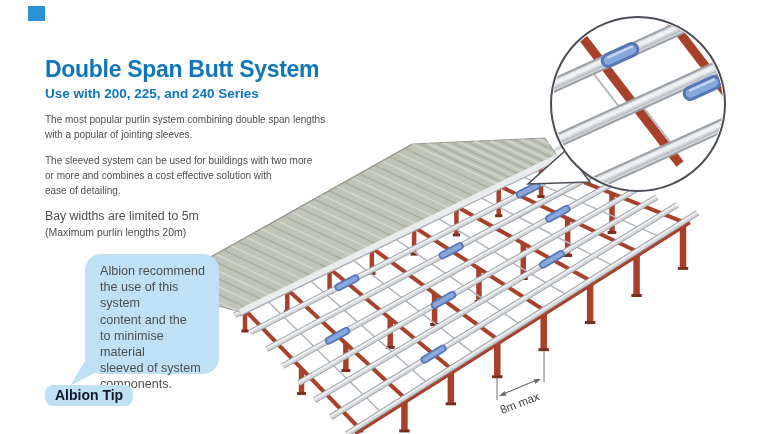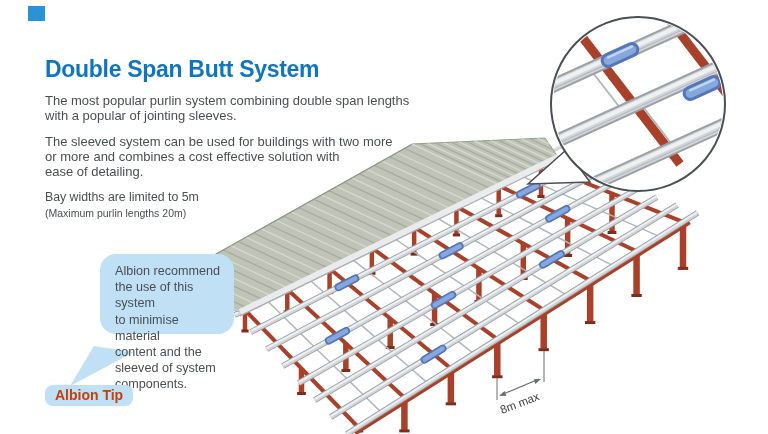--- a/index.html
+++ b/index.html
@@ -3,24 +3,24 @@
 <meta charset="utf-8">
 <style>
   html,body{margin:0;padding:0;background:#fff;}
   .page{position:relative;width:768px;height:434px;background:#fff;overflow:hidden;
         font-family:"Liberation Sans",sans-serif;}
   .accent-square{position:absolute;left:28px;top:6px;width:17px;height:15px;}
   .content{position:absolute;left:45px;top:56px;width:380px;}
   .title{font-size:23px;font-weight:bold;letter-spacing:-0.3px;margin:0;line-height:26px;}
   .subtitle{font-size:13.5px;font-weight:bold;margin:4px 0 0 0;line-height:15px;}
   .para{margin-top:11px;}
-  .para div{font-size:13px;line-height:15px;white-space:nowrap;}
+  .para div{font-size:10px;line-height:15px;white-space:nowrap;}
   .bay-note{margin-top:11px;font-size:12.3px;line-height:15px;}
   .max-note{margin-top:2px;font-size:10.5px;line-height:13px;}
-  .bubble{position:absolute;left:100px;top:254px;width:134px;height:80px;border-radius:16px;}
+  .bubble{position:absolute;left:85px;top:254px;width:134px;height:120px;border-radius:16px;}
   .bubble-text{padding:9px 8px 0 15px;font-size:12.6px;line-height:16.2px;}
   .tip-pill{position:absolute;left:45px;top:385px;font-size:14px;font-weight:bold;
             padding:2px 10px 3px 10px;border-radius:8px;}
   svg.iso{position:absolute;left:0;top:0;pointer-events:none;}
   .dim-text{font-size:11.5px;}
 </style>
 </head>
 <body>
 
 <div class="page">
@@ -289,39 +289,40 @@
           <line x1="560.17" y1="195.382" x2="583.83" y2="184.618" stroke="#87a7dd" stroke-width="9" stroke-linecap="round"></line>
           <line x1="560.17" y1="192.382" x2="583.83" y2="181.618" stroke="#c3d4ef" stroke-width="2.5" stroke-linecap="round"></line>
         </g>
     </g>
   </svg>
 
   <div class="accent-square" style="background: rgb(42, 147, 213);"></div>
 
   <div class="content" style="color: rgb(75, 79, 82);">
     <h1 class="title" style="color: rgb(16, 118, 188);">Double Span Butt System</h1>
+    <h2 class="subtitle" style="color: rgb(16, 118, 188);">Use with 200, 225, and 240 Series</h2>
     <div class="para">
       <div>The most popular purlin system combining double span lengths</div>
       <div>with a popular of jointing sleeves.</div>
     </div>
     <div class="para">
       <div>The sleeved system can be used for buildings with two more</div>
       <div>or more and combines a cost effective solution with</div>
       <div>ease of detailing.</div>
     </div>
     <div class="bay-note">Bay widths are limited to 5m</div>
     <div class="max-note">(Maximum purlin lengths 20m)</div>
   </div>
 
   <div class="bubble" style="background: rgb(191, 224, 245); color: rgb(75, 79, 82);">
     <div class="bubble-text">
       <div>Albion recommend</div>
       <div>the use of this system</div>
+      <div>content and the</div>
       <div>to minimise material</div>
-      <div>content and the</div>
       <div>sleeved of system</div>
       <div>components.</div>
     </div>
   </div>
 
-  <div class="tip-pill" style="background: rgb(191, 224, 245); color: #c2410c;">Albion Tip</div>
+  <div class="tip-pill" style="background: rgb(191, 224, 245); color: #0f172a;">Albion Tip</div>
 
 </div>
 
 </body></html>

